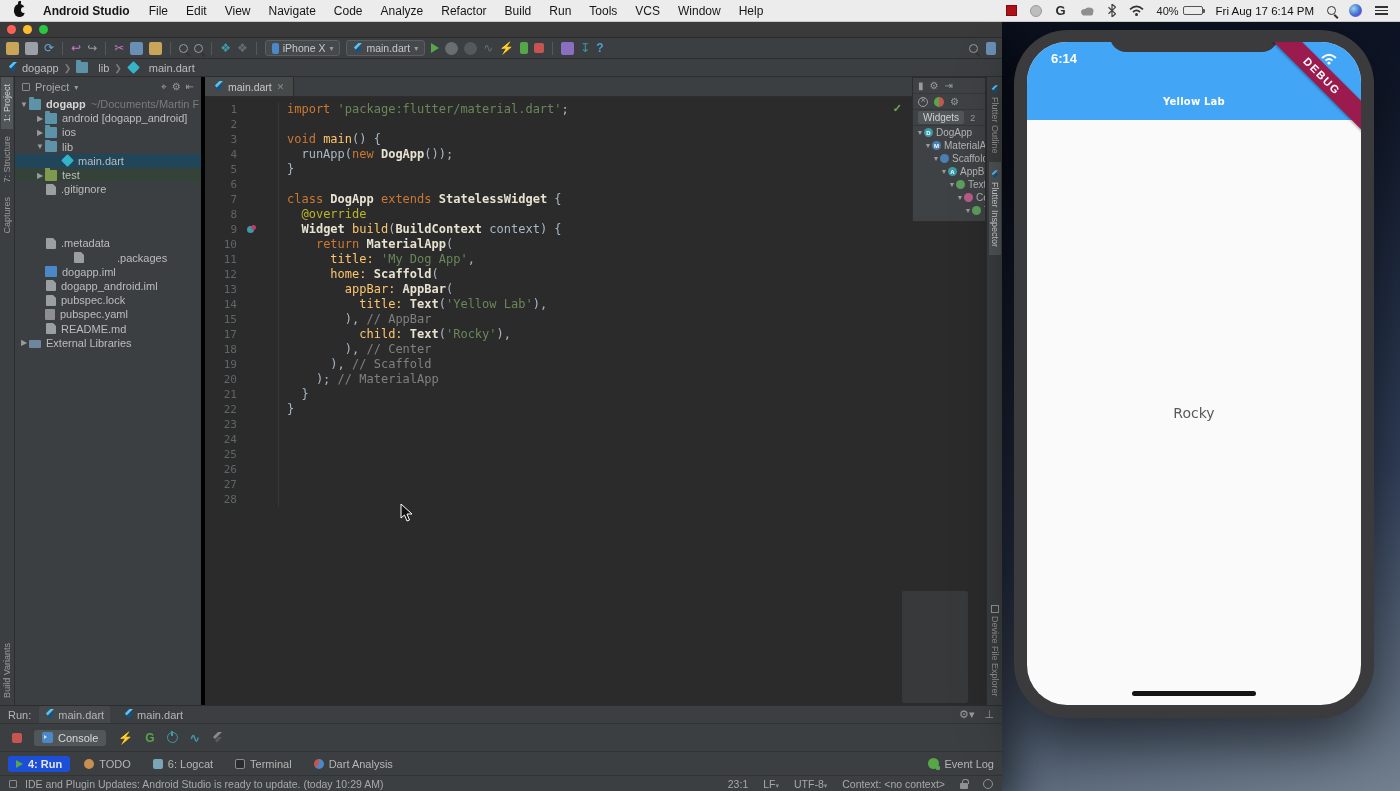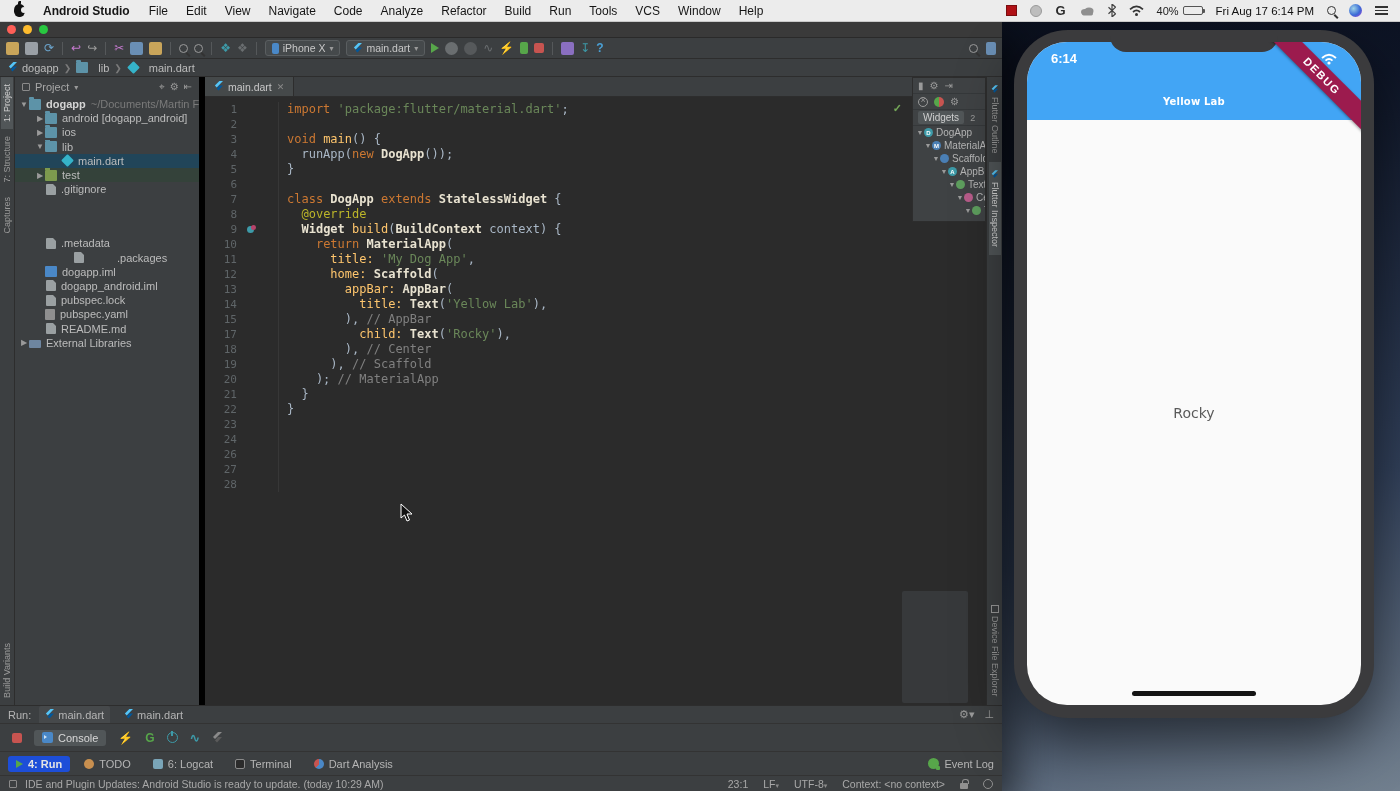--- a/index.html
+++ b/index.html
@@ -54,21 +54,21 @@
   .crumbs{height:18px;display:flex;align-items:center;gap:5px;padding:0 8px;font-size:11px;color:#bcbcbc;border-bottom:1px solid #2d2d2d}
   .crumb-sep{color:#7a7a7a;font-size:9px}
 
   .main{position:absolute;top:55px;left:0;right:0;bottom:86px;display:flex}
 
   .leftstrip{width:15px;border-right:1px solid #2d2d2d;display:flex;flex-direction:column;align-items:center;background:#3c3f41}
   .vtab{writing-mode:vertical-rl;transform:rotate(180deg);font-size:9px;color:#9a9a9a;padding:7px 1px;white-space:nowrap}
   .vtab.active{background:#515658;color:#d0d0d0}
   .vtab.bottom{margin-top:auto}
 
-  .project{width:190px;background:#3c3f41;border-right:6px solid #000000;font-size:11px;color:#bcbcbc;overflow:hidden}
+  .project{width:190px;background:#3c3f41;border-right:4px solid #000000;font-size:11px;color:#bcbcbc;overflow:hidden}
   .proj-head{height:20px;display:flex;align-items:center;gap:5px;padding:0 7px;color:#a8a8a8}
   .proj-head .spacer{flex:1}
   .tree-row{height:14.2px;display:flex;align-items:center;white-space:nowrap;overflow:hidden}
   .tree-row.selected{background:#214559}
   .tree-row.test{background:#34423a}
   .tree-row .arrow{width:10px;flex:none;font-size:8px;color:#9a9a9a;text-align:center}
   .ti{width:12px;height:11px;flex:none;margin-right:5px;border-radius:1px;position:relative}
   .ti.folder{background:#5d93a8}.ti.folder::before{content:"";position:absolute;top:-2px;left:0;width:5px;height:2px;background:#5d93a8;border-radius:1px 1px 0 0}
   .ti.folder-test{background:#7d9a4e}.ti.folder-test::before{content:"";position:absolute;top:-2px;left:0;width:5px;height:2px;background:#7d9a4e}
   .ti.file{background:#9aa0a2;width:10px;margin-left:1px}
@@ -513,20 +513,25 @@
             <span class="gut"></span>
             <span class="ctext"><span class="seg-p">}</span></span>
           </div>
           <div class="code-line">
             <span class="lnum">23</span>
             <span class="gut"></span>
             <span class="ctext"></span>
           </div>
           <div class="code-line">
             <span class="lnum">24</span>
+            <span class="gut"></span>
+            <span class="ctext"></span>
+          </div>
+          <div class="code-line">
+            <span class="lnum">25</span>
             <span class="gut"></span>
             <span class="ctext"></span>
           </div>
           <div class="code-line">
             <span class="lnum">26</span>
             <span class="gut"></span>
             <span class="ctext"></span>
           </div>
           <div class="code-line">
             <span class="lnum">27</span>

